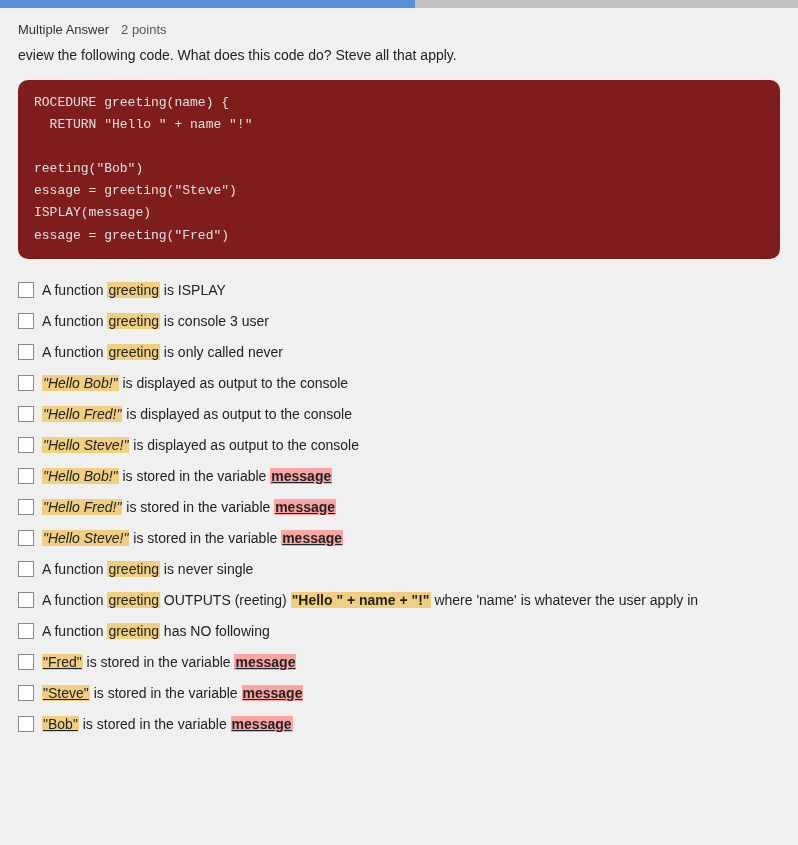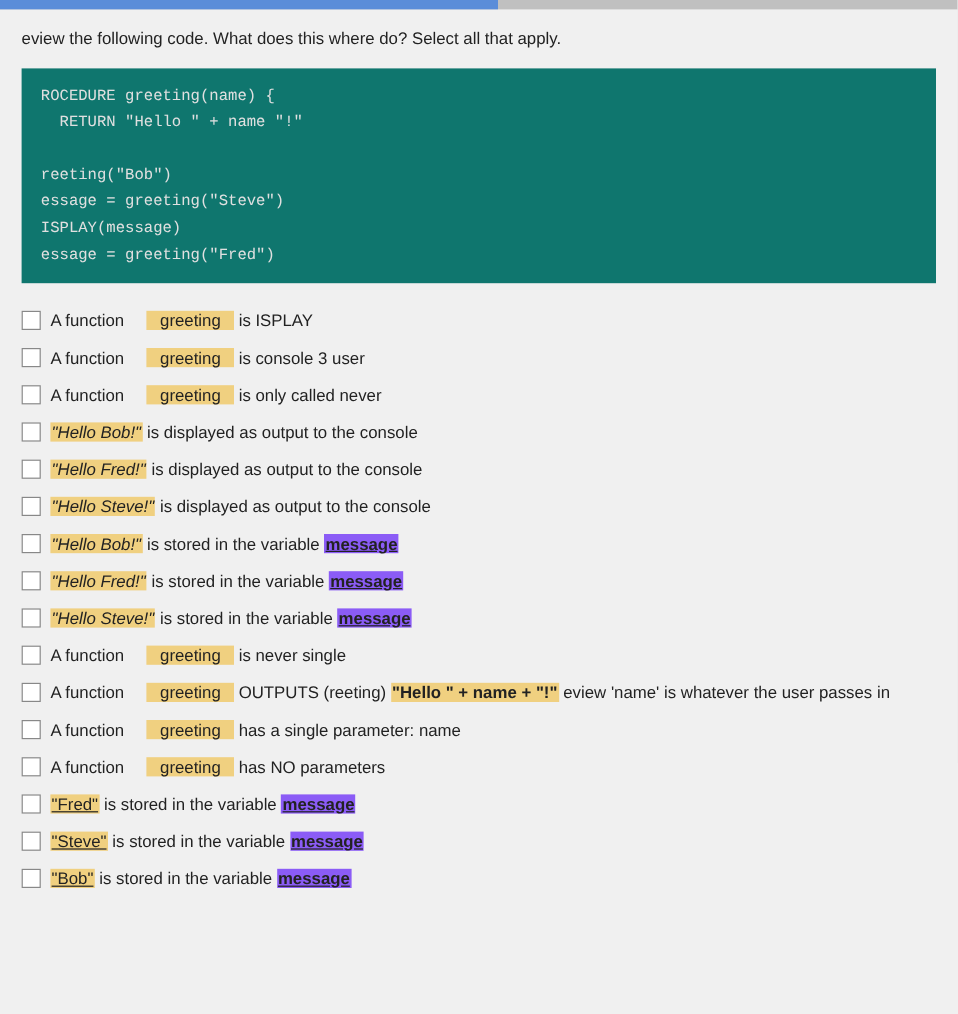--- a/index.html
+++ b/index.html
@@ -42,24 +42,24 @@
     }
     .question-text {
       font-size: 14px;
       color: #222;
       margin-bottom: 14px;
       line-height: 1.5;
     }
     .code-block {
       font-family: 'Courier New', Courier, monospace;
       font-size: 13px;
-      background: #0f766e;
+      background: #7f1d1d;
       color: #e0e0e0;
       padding: 12px 16px;
-      border-radius: 0;
+      border-radius: 10px;
       margin-bottom: 16px;
       line-height: 1.7;
       white-space: pre;
     }
     .options-list {
       list-style: none;
       padding: 0;
     }
     .option-item {
       display: flex;
@@ -76,40 +76,39 @@
       min-width: 16px;
       border: 1.5px solid #888;
       background: #fff;
       margin-top: 2px;
       cursor: pointer;
       appearance: none;
       -webkit-appearance: none;
     }
     .highlight-greeting {
       background: #f0d080;
-      padding: 0 11px;
-      margin-left: 15px;
+      padding: 0 1px;
     }
     .highlight-hello-bob {
       background: #f0d080;
       padding: 0 1px;
       font-style: italic;
     }
     .highlight-hello-fred {
       background: #f0d080;
       padding: 0 1px;
       font-style: italic;
     }
     .highlight-hello-steve {
       background: #f0d080;
       padding: 0 1px;
       font-style: italic;
     }
     .highlight-message {
-      background: #8b5cf6;
+      background: #fca5a5;
       font-weight: bold;
       text-decoration: underline;
       padding: 0 1px;
     }
     .highlight-hello-expr {
       background: #f0d080;
       font-weight: bold;
       padding: 0 1px;
     }
     .highlight-fred {
@@ -132,21 +131,25 @@
     }
   </style>
 </head>
 <body>
 
 <div class="top-bar-bg">
   <div class="progress-bar"></div>
 </div>
 
 <div class="content">
-  <div class="question-text">eview the following code. What does this where do? Select all that apply.</div>
+  <div class="question-meta">
+    <span class="question-type">Multiple Answer</span>
+    <span class="question-points">2 points</span>
+  </div>
+  <div class="question-text">eview the following code. What does this code do? Steve all that apply.</div>
   <div class="code-block">ROCEDURE greeting(name) {
   RETURN "Hello " + name "!"
 
 reeting("Bob")
 essage = greeting("Steve")
 ISPLAY(message)
 essage = greeting("Fred")</div>
 
   <ul class="options-list" id="options-list">
   <li class="option-item">
@@ -184,29 +187,25 @@
       <li class="option-item">
         <input type="checkbox" class="option-checkbox" style="">
         <span class="option-text"><span class="highlight-hello-steve">"Hello Steve!"</span><span> is stored in the variable </span><span class="highlight-message">message</span></span>
       </li>
       <li class="option-item">
         <input type="checkbox" class="option-checkbox" style="">
         <span class="option-text"><span>A function </span><span class="highlight-greeting">greeting</span><span> is never single</span></span>
       </li>
       <li class="option-item">
         <input type="checkbox" class="option-checkbox" style="">
-        <span class="option-text"><span>A function </span><span class="highlight-greeting">greeting</span><span> OUTPUTS (reeting) </span><span class="highlight-hello-expr">"Hello " + name + "!"</span><span> eview 'name' is whatever the user passes in</span></span>
-      </li>
-      <li class="option-item">
-        <input type="checkbox" class="option-checkbox" style="">
-        <span class="option-text"><span>A function </span><span class="highlight-greeting">greeting</span><span> has a single parameter: name</span></span>
-      </li>
-      <li class="option-item">
-        <input type="checkbox" class="option-checkbox" style="">
-        <span class="option-text"><span>A function </span><span class="highlight-greeting">greeting</span><span> has NO parameters</span></span>
+        <span class="option-text"><span>A function </span><span class="highlight-greeting">greeting</span><span> OUTPUTS (reeting) </span><span class="highlight-hello-expr">"Hello " + name + "!"</span><span> where 'name' is whatever the user apply in</span></span>
+      </li>
+      <li class="option-item">
+        <input type="checkbox" class="option-checkbox" style="">
+        <span class="option-text"><span>A function </span><span class="highlight-greeting">greeting</span><span> has NO following</span></span>
       </li>
       <li class="option-item">
         <input type="checkbox" class="option-checkbox" style="">
         <span class="option-text"><span class="highlight-fred">"Fred"</span><span> is stored in the variable </span><span class="highlight-message">message</span></span>
       </li>
       <li class="option-item">
         <input type="checkbox" class="option-checkbox" style="">
         <span class="option-text"><span class="highlight-steve">"Steve"</span><span> is stored in the variable </span><span class="highlight-message">message</span></span>
       </li>
       <li class="option-item">

